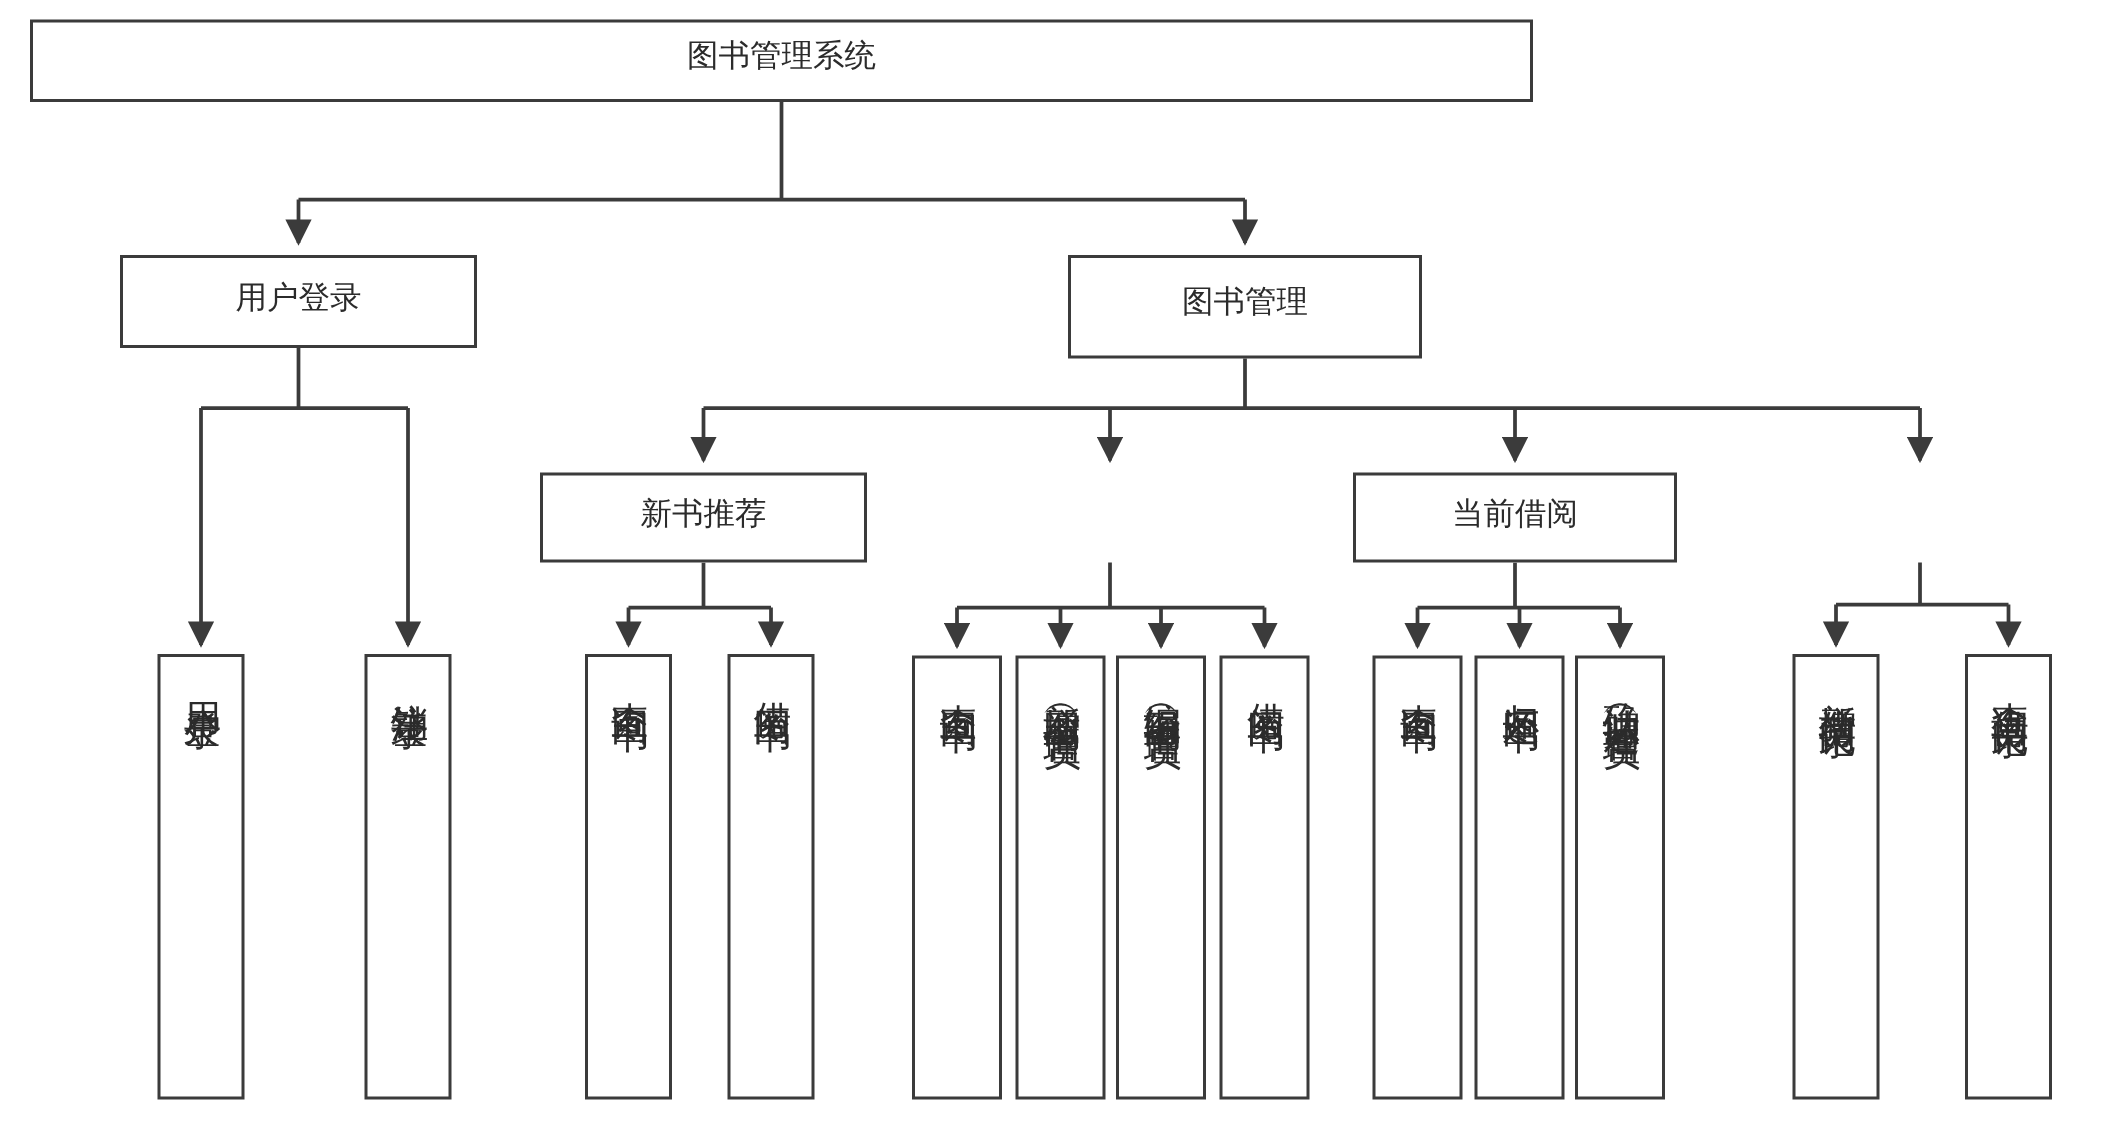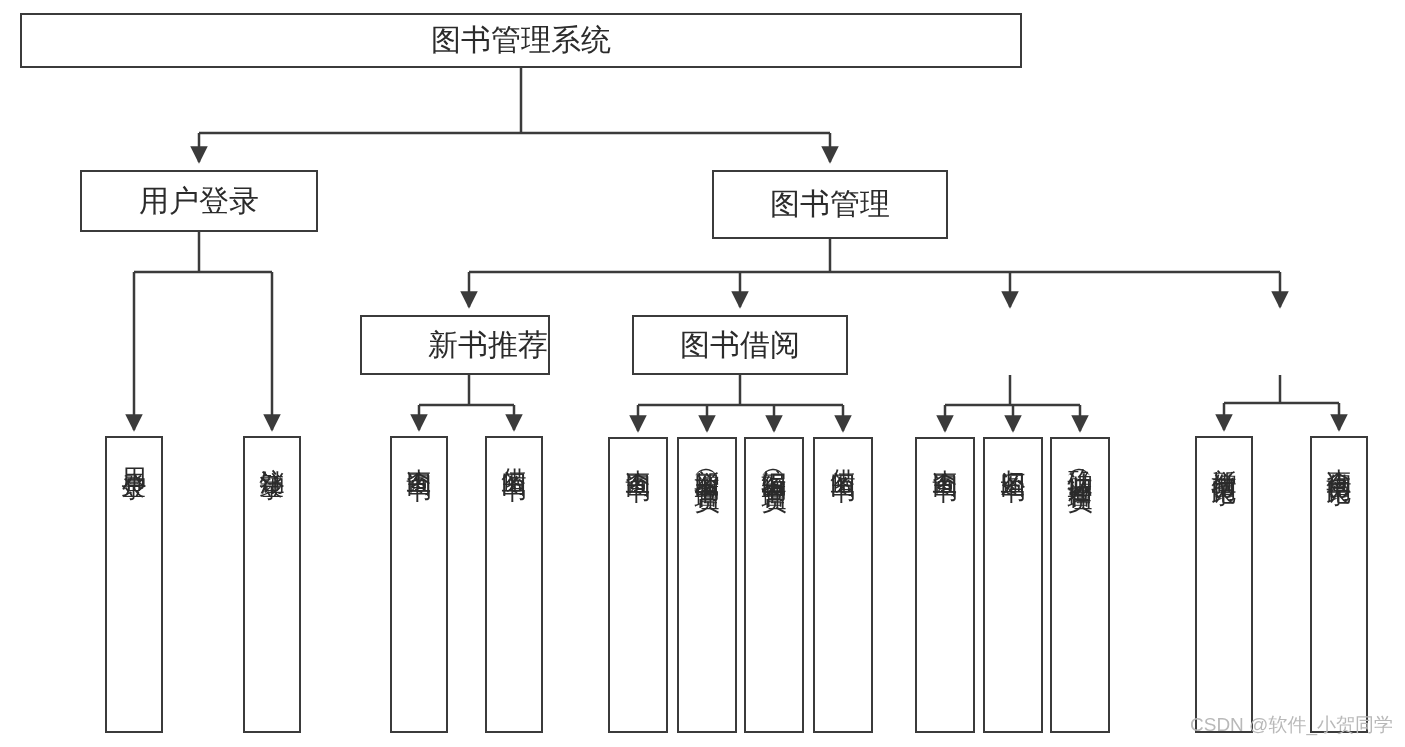--- a/index.html
+++ b/index.html
@@ -37,21 +37,22 @@
     z-index: 2;
   }
   .node .label {
     display: block;
     text-align: center;
     line-height: 1.15;
     white-space: nowrap;
   }
   
   .node.horizontal .label {
-    font-size: 30px;
+    font-size: 21px;
+    font-family: Liberation Mono, monospace;
   }
   
   .node.vertical {
     align-items: flex-start;
     padding-top: 10px;
   }
   .node.vertical .label {
     writing-mode: vertical-rl;
     text-orientation: upright;
     font-size: 25px;
@@ -129,28 +130,28 @@
   </div>
 
   <div class="node horizontal" style="left:80px; top:170px; width:238px; height:62px;">
     <span class="label">用户登录</span>
   </div>
 
   <div class="node horizontal" style="left:712px; top:170px; width:236px; height:69px;">
     <span class="label">图书管理</span>
   </div>
 
-  <div class="node horizontal" style="left:360px; top:315px; width:190px; height:60px;justify-content:flex-end;">
+  <div class="node horizontal" style="left:360px; top:315px; width:218px; height:60px;">
     <span class="label">新书推荐</span>
   </div>
 
-  <div class="node horizontal" style="left:632px; top:315px; width:216px; height:60px;">
-    <span class="label">图书借阅</span>
-  </div>
-
+
+  <div class="node horizontal" style="left:902px; top:315px; width:216px; height:60px;">
+    <span class="label">当前借阅</span>
+  </div>
 
 
   <div class="node vertical" style="left:105px; top:436px; width:58px; height:297px;">
     <span class="label">用户登录</span>
   </div>
 
   <div class="node vertical" style="left:243px; top:436px; width:58px; height:297px;">
     <span class="label">注销登录</span>
   </div>
 
@@ -191,15 +192,14 @@
   </div>
 
   <div class="node vertical" style="left:1195px; top:436px; width:58px; height:297px;">
     <span class="label">新增借阅记录</span>
   </div>
 
   <div class="node vertical" style="left:1310px; top:436px; width:58px; height:297px;">
     <span class="label">查询借阅记录</span>
   </div>
 
-  <div id="watermark">CSDN @软件_小贺同学</div>
 
 </div>
 
 </body></html>

